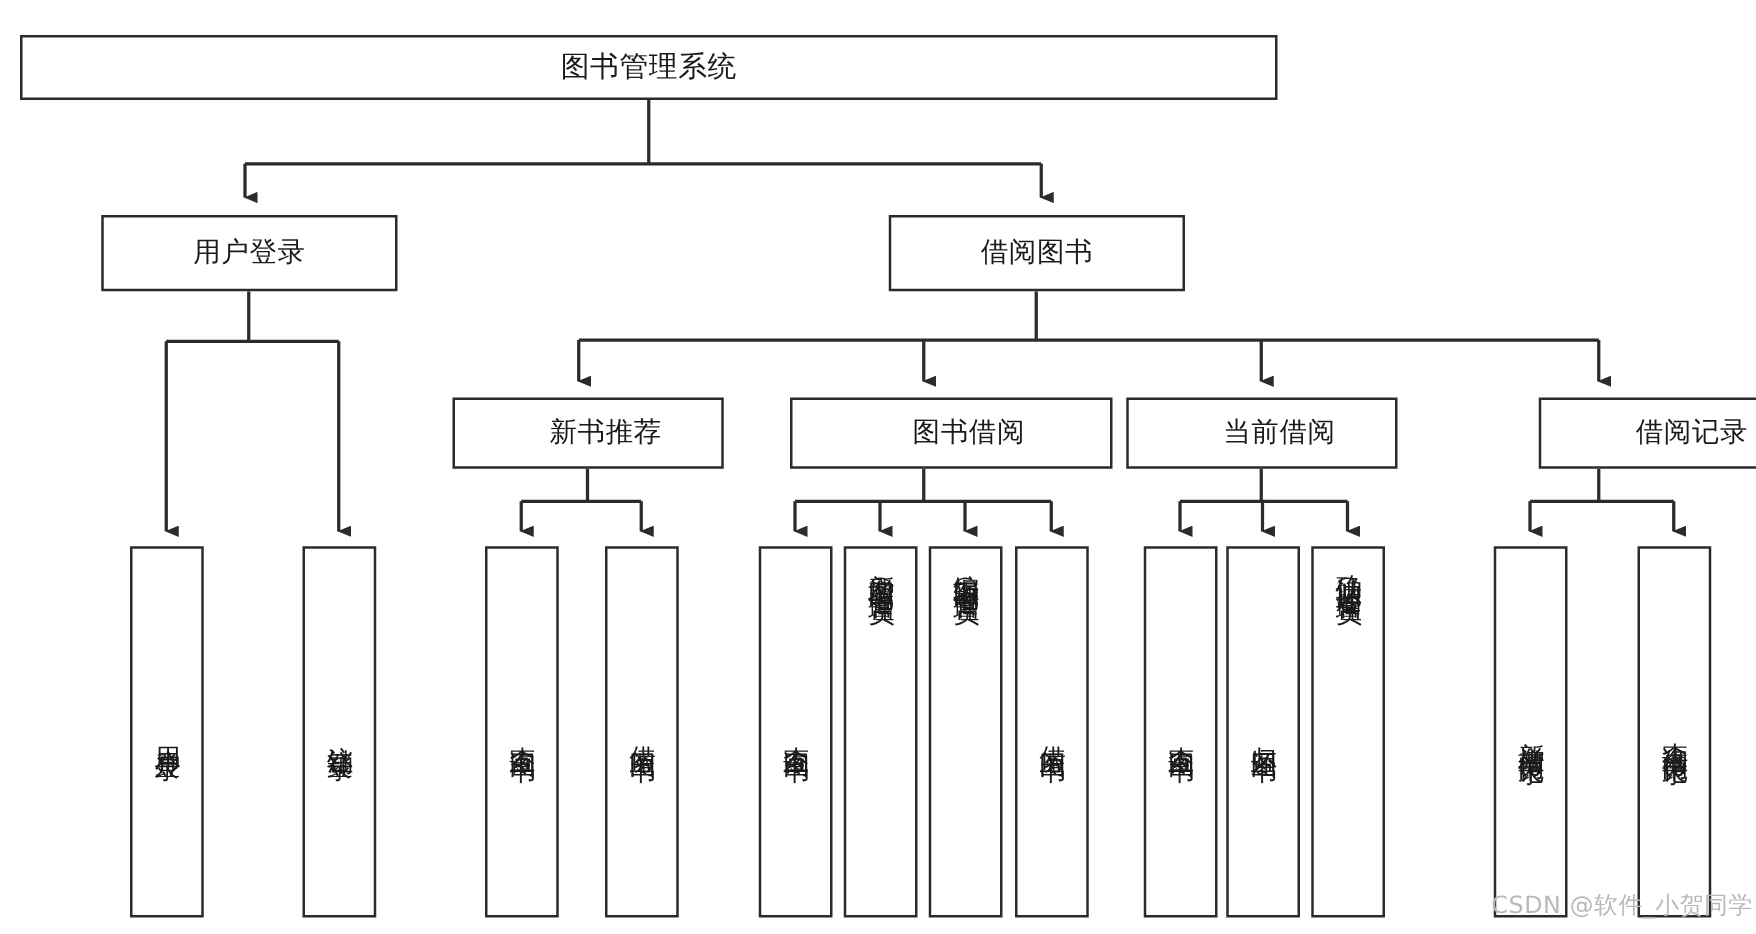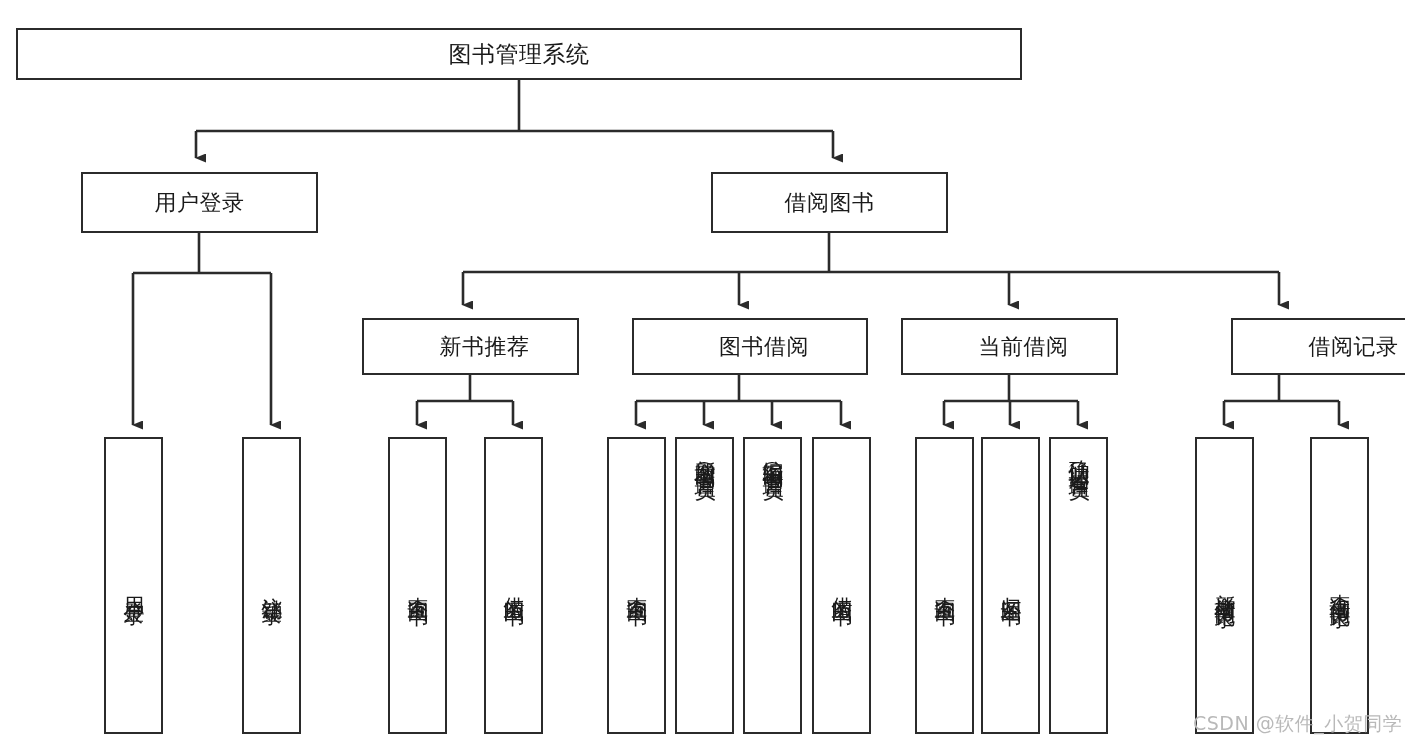--- a/index.html
+++ b/index.html
@@ -134,21 +134,21 @@
   <div class="node level2" style="left:81px; top:172px; width:237px; height:61px;">
     <span class="label">用户登录</span>
   </div>
   <div class="node level2" style="left:711px; top:172px; width:237px; height:61px;">
     <span class="label">借阅图书</span>
   </div>
 
   <div class="node level3" style="left:362px; top:318px; width:217px; height:57px;">
     <span class="label">新书推荐</span>
   </div>
-  <div class="node level3" style="left:632px; top:318px; width:236px; height:57px;">
+  <div class="node level3" style="left:632px; top:318px; width:258px; height:57px;">
     <span class="label">图书借阅</span>
   </div>
   <div class="node level3" style="left:901px; top:318px; width:217px; height:57px;text-align:center;">
     <span class="label">当前借阅</span>
   </div>
   <div class="node level3" style="left:1231px; top:318px; width:217px; height:57px;">
     <span class="label">借阅记录</span>
   </div>
 
   <div class="node leaf mid" style="left:104px; top:437px; width:59px; height:297px;">

